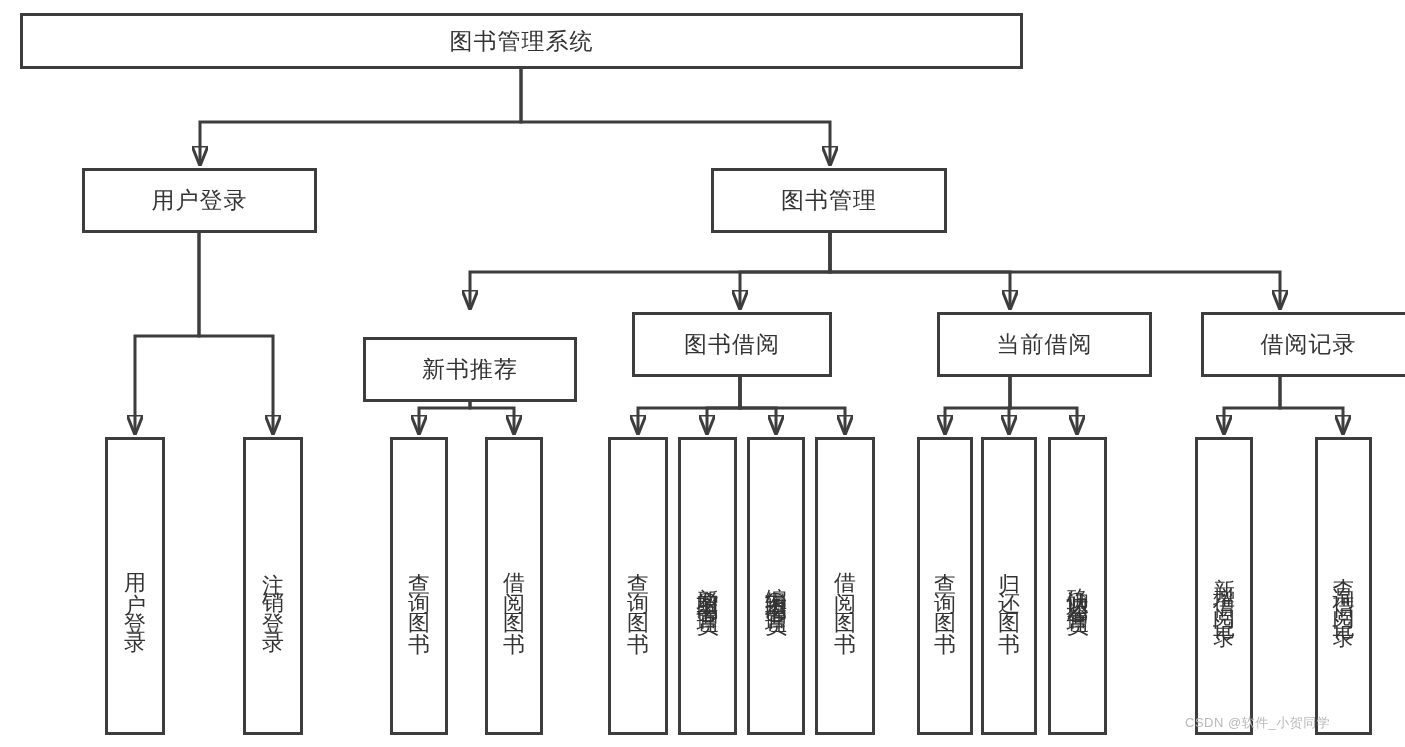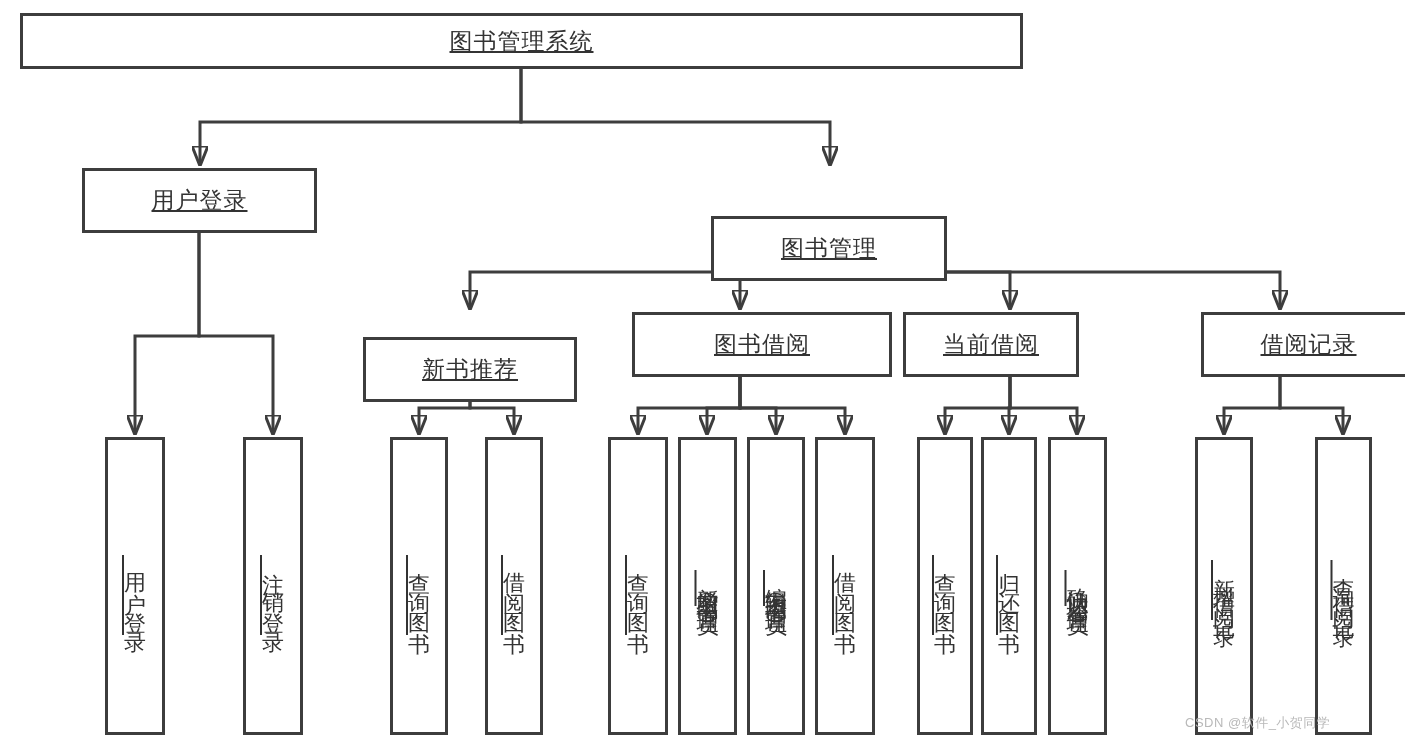--- a/index.html
+++ b/index.html
@@ -5,39 +5,39 @@
   * { margin:0; padding:0; box-sizing:border-box; }
   html,body { background:#ffffff; }
   body { font-family:"Liberation Sans","DejaVu Sans",sans-serif; }
   .canvas { position:relative; width:1405px; height:747px; background:#ffffff; overflow:hidden; }
 
   .edges { position:absolute; left:0; top:0; width:1405px; height:747px; }
   .edges path { stroke:#3d3d3d; stroke-width:3; fill:none; }
 
   .node {
     position:absolute; border:3px solid #3d3d3d; background:#ffffff; color:#333333;
-    display:flex; align-items:center; justify-content:center;text-decoration:underline;
+    display:flex; align-items:center; justify-content:center;
   }
   .h-node { font-size:23px; letter-spacing:1px; white-space:nowrap; }
 
   .v-node span {
     writing-mode:vertical-rl; text-orientation:mixed;
     font-size:22px; line-height:1; color:#333333; white-space:nowrap;
   }
   .v-node.short span { letter-spacing:20px; margin-top:18px; }
   .v-node.mid   span { letter-spacing:10px; margin-top:8px; }
   .v-node.long  span { letter-spacing:4px;  margin-top:4px; }
 
   
   .n-root   { left:20px;  top:13px;  width:1003px; height:56px; }
   .n-login  { left:82px;  top:168px; width:235px;  height:65px; }
-  .n-mgmt   { left:711px; top:168px; width:236px;  height:65px;margin-top:48px; }
+  .n-mgmt   { left:711px; top:168px; width:236px;  height:65px; }
   .n-newrec { left:363px; top:312px; width:214px;  height:65px;margin-top:25px; }
-  .n-borrow { left:632px; top:312px; width:260px;  height:65px; }
-  .n-curr   { left:903px; top:312px; width:176px;  height:65px; }
+  .n-borrow { left:632px; top:312px; width:200px;  height:65px; }
+  .n-curr   { left:937px; top:312px; width:215px;  height:65px; }
   .n-hist   { left:1173px;top:312px; width:215px;  height:65px;margin-left:28px; }
 
   
   .leaf { top:437px; height:298px; }
   .l-0-0 { left:105px;  width:60px; }
   .l-0-1 { left:243px;  width:60px; }
   .l-1-0-0 { left:390px; width:58px; }
   .l-1-0-1 { left:485px; width:58px; }
   .l-1-1-0 { left:608px; width:60px; }
   .l-1-1-1 { left:678px; width:59px; }

